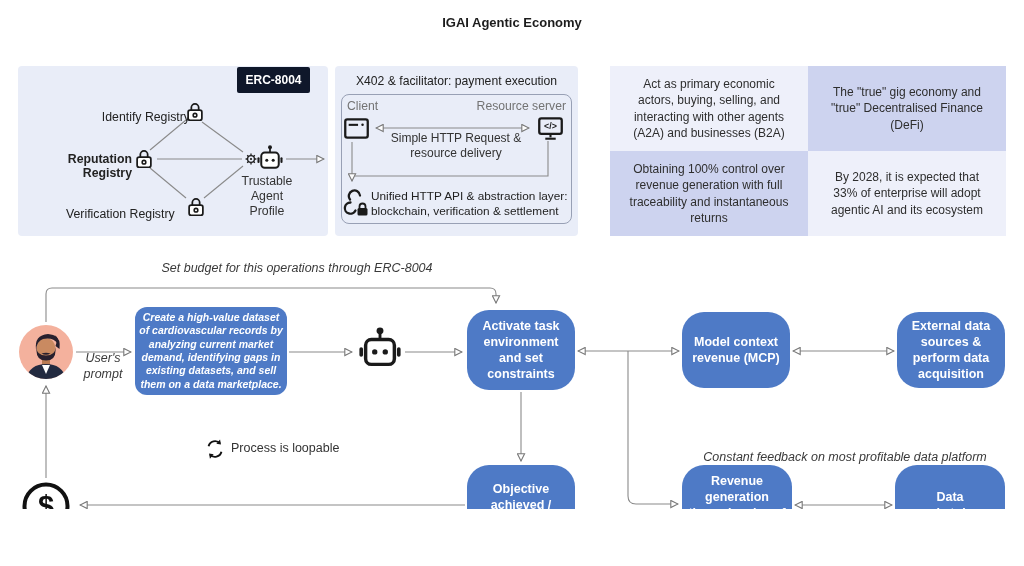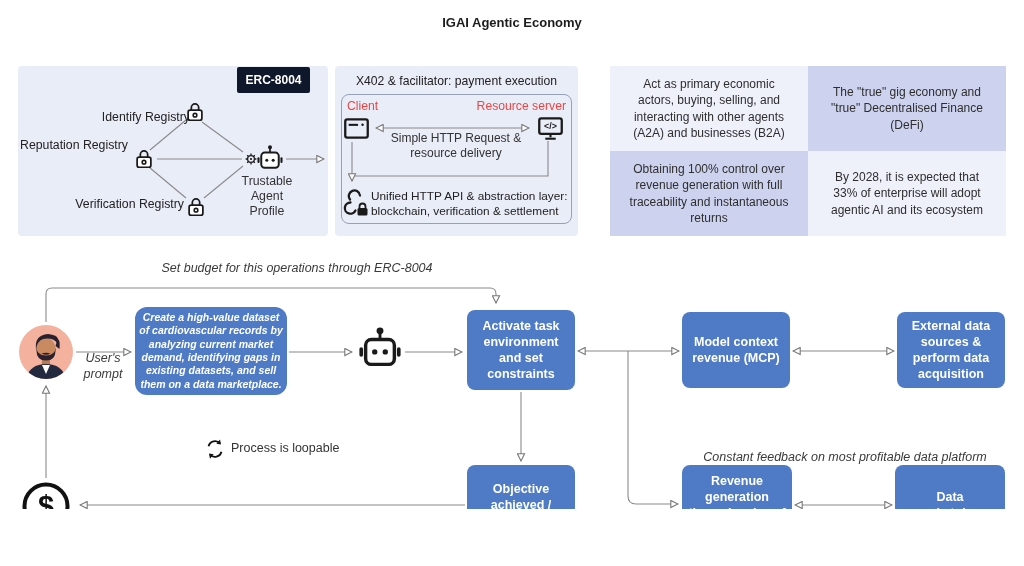--- a/index.html
+++ b/index.html
@@ -17,39 +17,39 @@
   .panel-x402 { left:335px; top:66px; width:243px; height:170px; }
   .badge {
     left:237px; top:67px; width:73px; height:26px; background:#0f172a; color:#fff;
     font-size:12px; font-weight:600; display:flex; align-items:center; justify-content:center; border-radius:2px;
   }
   .reg-label { font-size:12.3px; color:#222; }
   .profile-label { font-size:12.3px; color:#333; text-align:center; line-height:1.22; }
 
   .x402-heading { left:335px; top:74px; width:243px; text-align:center; font-size:12.2px; color:#222; }
   .x402-inner { left:341px; top:94px; width:231px; height:130px; border:1px solid #98a0b5; border-radius:8px; }
-  .x402-small { font-size:12.2px; color:#ef4444; }
+  .x402-small { font-size:12.2px; color:#737373; }
   .request-text { left:374px; top:131px; width:164px; text-align:center; font-size:12px; color:#333; line-height:1.25; }
   .api-text { left:371px; top:189px; width:200px; font-size:11.8px; color:#222; line-height:1.3; }
 
   
   .benefits {
     left:610px; top:66px; width:396px; height:170px;
     display:grid; grid-template-columns:1fr 1fr; grid-template-rows:1fr 1fr; column-gap:0;
   }
   .cell {
     display:flex; align-items:center; justify-content:center; text-align:center;
     font-size:12px; line-height:1.35; color:#2e2e2e; padding:8px 16px;
   }
   .cell-light { background:#eef0fa; }
   .cell-dark  { background:#cdd3ef; }
 
   
   .flowbox {
-    background:#4e7ac6; color:#fff; border-radius:8px; padding:4px;
+    background:#4e7ac6; color:#fff; border-radius:22px; padding:4px;
     display:flex; align-items:center; justify-content:center; text-align:center;
     font-size:12.5px; font-weight:600; line-height:1.28;
   }
   .box-prompt      { left:135px; top:307px; width:152px; height:88px; font-size:10.5px; font-style:italic; font-weight:700; border-radius:12px; }
   .box-activate    { left:467px; top:310px; width:108px; height:80px; }
   .box-mcp         { left:682px; top:312px; width:108px; height:76px; }
   .box-external    { left:897px; top:312px; width:108px; height:76px; }
   .box-objective   { left:467px; top:465px; width:108px; height:80px; }
   .box-revenue     { left:682px; top:465px; width:110px; height:80px; }
   .box-marketplace { left:895px; top:465px; width:110px; height:80px; }
@@ -77,30 +77,30 @@
 
   <div class="abs reg-label node" style="left:68px;top:96px;width:122px;text-align:right;margin-top:14px;">Identify Registry</div>
   <div class="abs node" style="left:184px;top:101px;">
     <svg class="icon" width="22" height="22" viewBox="0 0 24 24">
         <rect x="4.5" y="10" width="15" height="11" rx="2.2" fill="#fff" stroke="#1a1a1a" stroke-width="1.9"></rect>
         <path d="M8 10 V7.2 a4 4 0 0 1 8 0 V10" fill="none" stroke="#1a1a1a" stroke-width="1.9"></path>
         <circle cx="12" cy="15.5" r="2" fill="none" stroke="#1a1a1a" stroke-width="1.7"></circle>
       </svg>
   </div>
 
-  <div class="abs reg-label node" style="left:16px;top:138px;width:116px;text-align:center;">Reputation Registry</div>
+  <div class="abs reg-label node" style="left:16px;top:152px;width:116px;text-align:right;font-weight:bold;">Reputation Registry</div>
   <div class="abs node" style="left:133px;top:148px;">
     <svg class="icon" width="22" height="22" viewBox="0 0 24 24">
         <rect x="4.5" y="10" width="15" height="11" rx="2.2" fill="#fff" stroke="#1a1a1a" stroke-width="1.9"></rect>
         <path d="M8 10 V7.2 a4 4 0 0 1 8 0 V10" fill="none" stroke="#1a1a1a" stroke-width="1.9"></path>
         <circle cx="12" cy="15.5" r="2" fill="none" stroke="#1a1a1a" stroke-width="1.7"></circle>
       </svg>
   </div>
 
-  <div class="abs reg-label node" style="left:66px;top:197px;width:118px;text-align:right;">Verification Registry</div>
+  <div class="abs reg-label node" style="left:66px;top:207px;width:118px;">Verification Registry</div>
   <div class="abs node" style="left:185px;top:196px;">
     <svg class="icon" width="22" height="22" viewBox="0 0 24 24">
         <rect x="4.5" y="10" width="15" height="11" rx="2.2" fill="#fff" stroke="#1a1a1a" stroke-width="1.9"></rect>
         <path d="M8 10 V7.2 a4 4 0 0 1 8 0 V10" fill="none" stroke="#1a1a1a" stroke-width="1.9"></path>
         <circle cx="12" cy="15.5" r="2" fill="none" stroke="#1a1a1a" stroke-width="1.7"></circle>
       </svg>
   </div>
 
   <div class="abs node" style="left:244px;top:150px;">
     <svg class="icon" width="14" height="18" viewBox="0 0 14 18">

